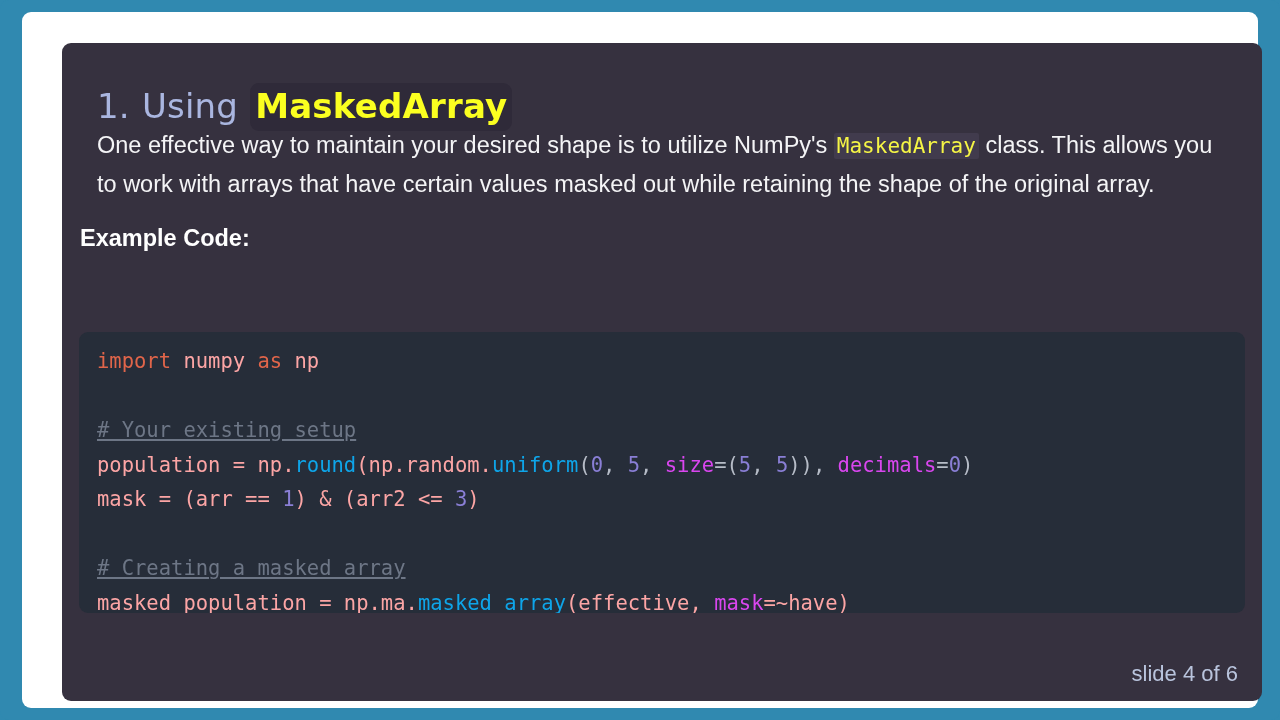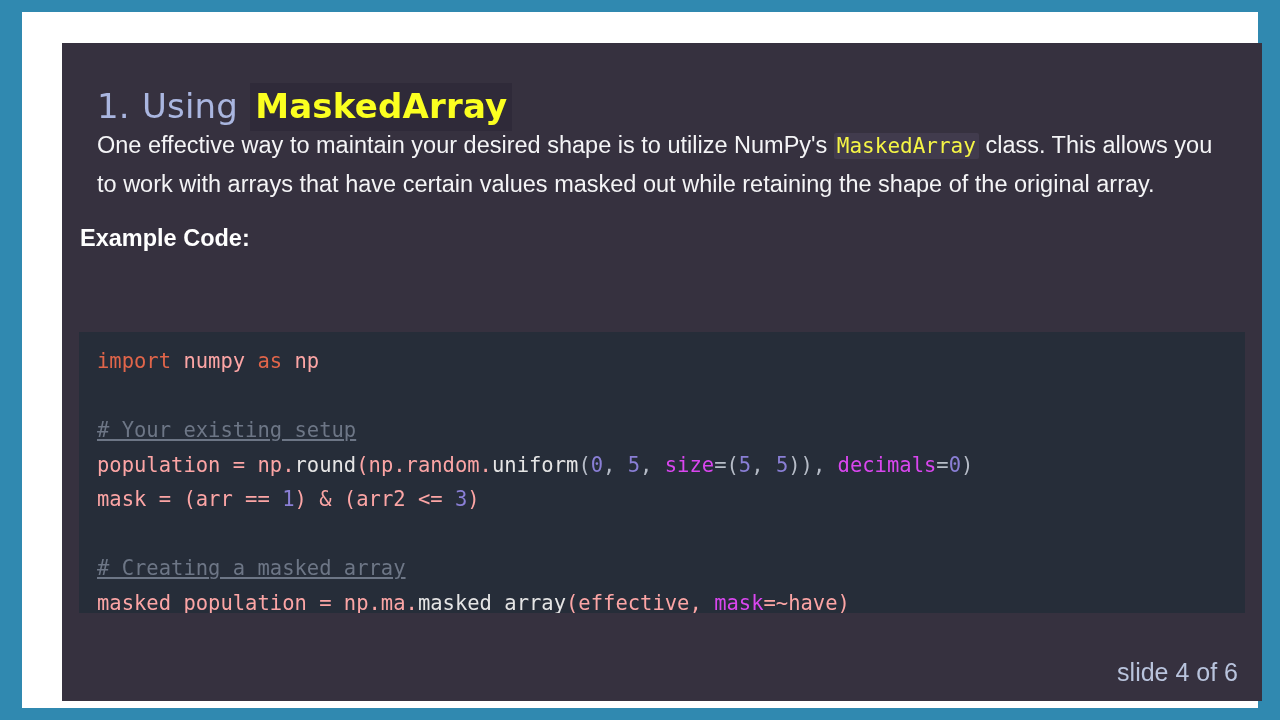--- a/index.html
+++ b/index.html
@@ -1,15 +1,15 @@
 <!DOCTYPE html>
 <html><head>
 <meta charset="utf-8">
 <style>
-  * { margin:0; padding:0; box-sizing:border-box; }
+  * { margin:0; padding:0; box-sizing:border-box;border-radius:9px; }
   html, body {
     width:1280px; height:720px;
     background:#3089b0;
     font-family:"Liberation Sans", sans-serif;
     overflow:hidden;
   }
   .slide-frame{
     position:absolute; left:0; top:0; width:1280px; height:720px;
     background:#3089b0;
   }
@@ -84,33 +84,33 @@
   }
   .codeblock pre{
     font-family:"DejaVu Sans Mono","Liberation Mono",monospace;
     font-size:20.5px;
     line-height:34.5px;
     color:#c6cbd4;
     padding-left:18px;
     white-space:pre;
   }
   .k     { color:#e0654a; }   
-  .fn    { color:#e5e5e5; }   
+  .fn    { color:#0ea5e9; }   
   .num   { color:#8a7fd6; }   
   .kw    { color:#d946ef; }   
   .cmt   { color:#6d7686;text-decoration:underline; }   
   .id    { color:#fca5a5; }
   .op    { color:#b6bcc7; }
 
   
   .footer{
     position:absolute;
     right:24px; bottom:14px;
     color:#b9c4dd;
-    font-size:25px;
+    font-size:22px;
   }
 </style>
 </head>
 <body>
 
 <div class="slide-frame">
   <div class="white-mat">
     <div class="slide">
       <div class="slide-inner">
 

